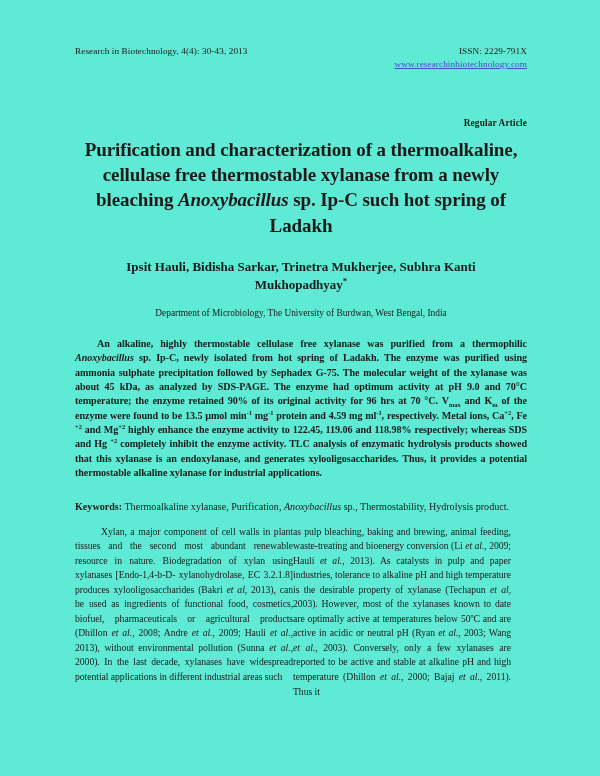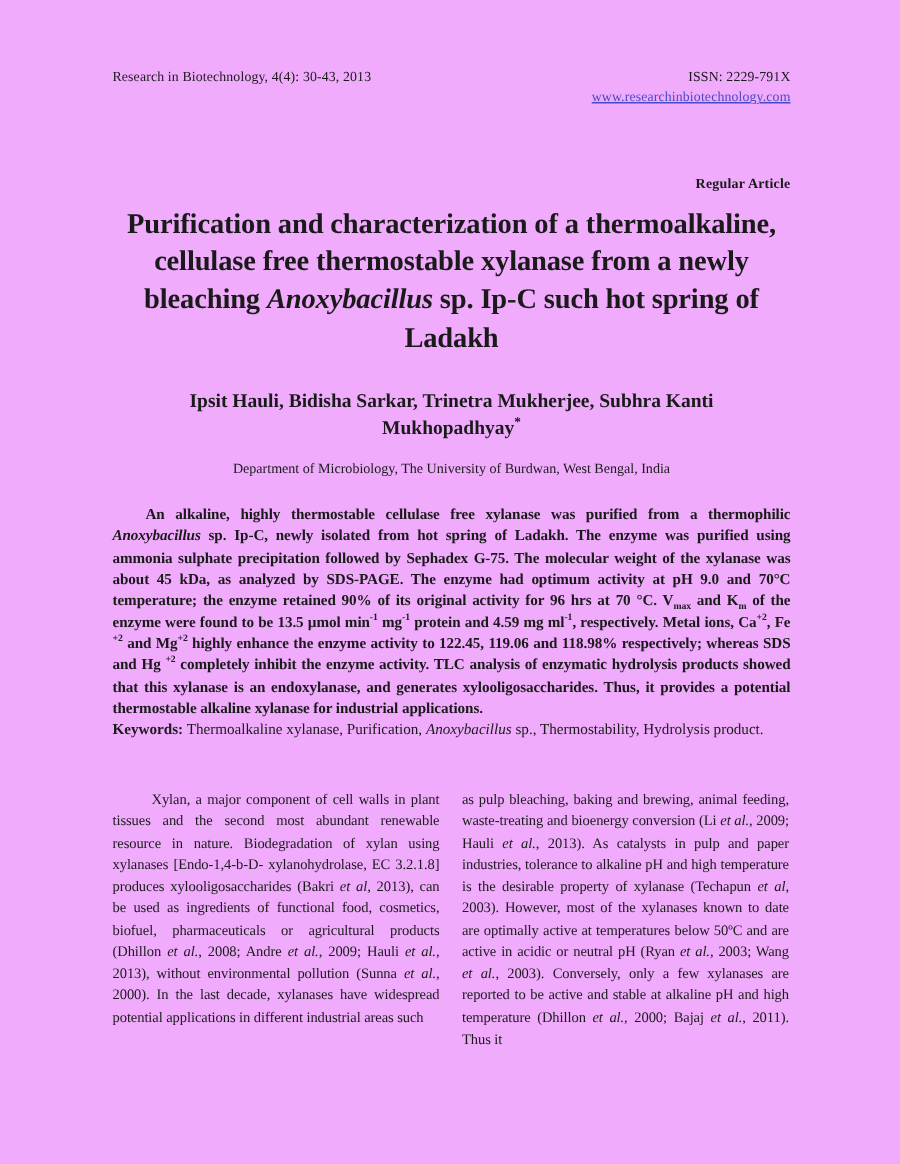--- a/index.html
+++ b/index.html
@@ -4,21 +4,21 @@
 <style>
   html, body {
     margin: 0;
     padding: 0;
     background: #ffffff;
   }
   .page {
     position: relative;
     width: 600px;
     height: 776px;
-    background: #f0abfc;
+    background: #5eead4;
     font-family: "Liberation Serif", "DejaVu Serif", serif;
     color: #1a1a1a;
     overflow: hidden;
     box-sizing: border-box;
   }
   .sheet {
     position: absolute;
     left: 75px;
     top: 45px;
     width: 452px;
@@ -93,33 +93,32 @@
     line-height: 1.42;
     text-align: justify;
     text-indent: 22px;
     letter-spacing: -0.05px;
   }
   .abstract .ital { font-style: italic; }
   .abstract sup { font-size: 64%; vertical-align: super; line-height: 0; }
   .abstract sub { font-size: 64%; vertical-align: sub; line-height: 0; }
 
   .keywords {
-    margin-top: 0;
+    margin-top: 20px;
     font-size: 10.1px;
     line-height: 1.42;
     text-align: justify;
   }
   .keywords .kw-label { font-weight: bold; }
   .keywords .ital { font-style: italic; }
 
   
   .body-cols {
-    margin-top: 32px;
+    margin-top: 10px;
     display: flex;
-    gap: 15px;
     font-family: Liberation Serif, serif;
   }
   .col {
     width: 218px;
     font-size: 9.7px;
     line-height: 1.5;
     text-align: justify;
     letter-spacing: -0.05px;
   }
   .col p { margin: 0; }

